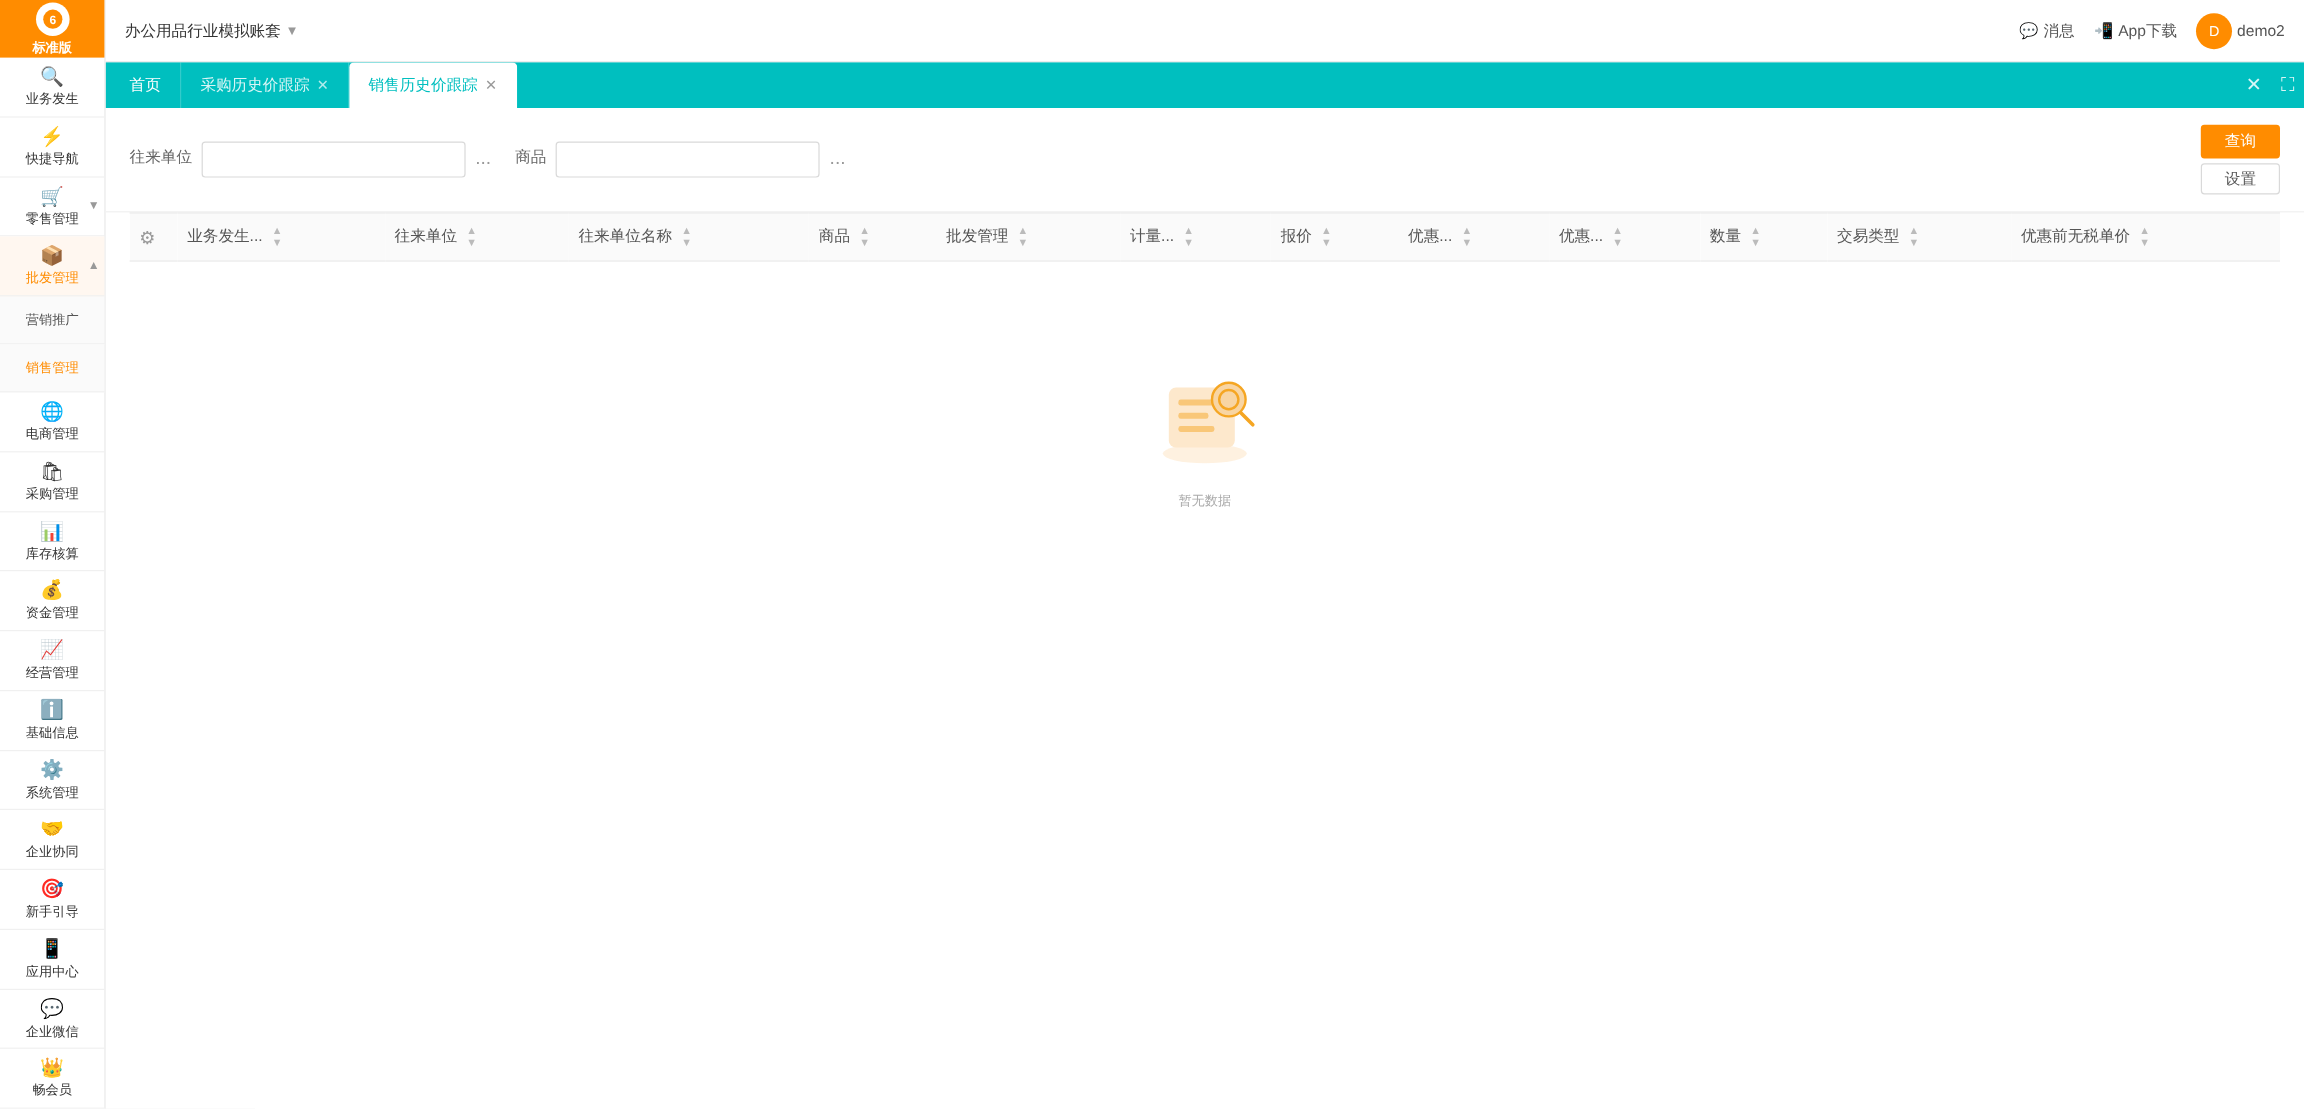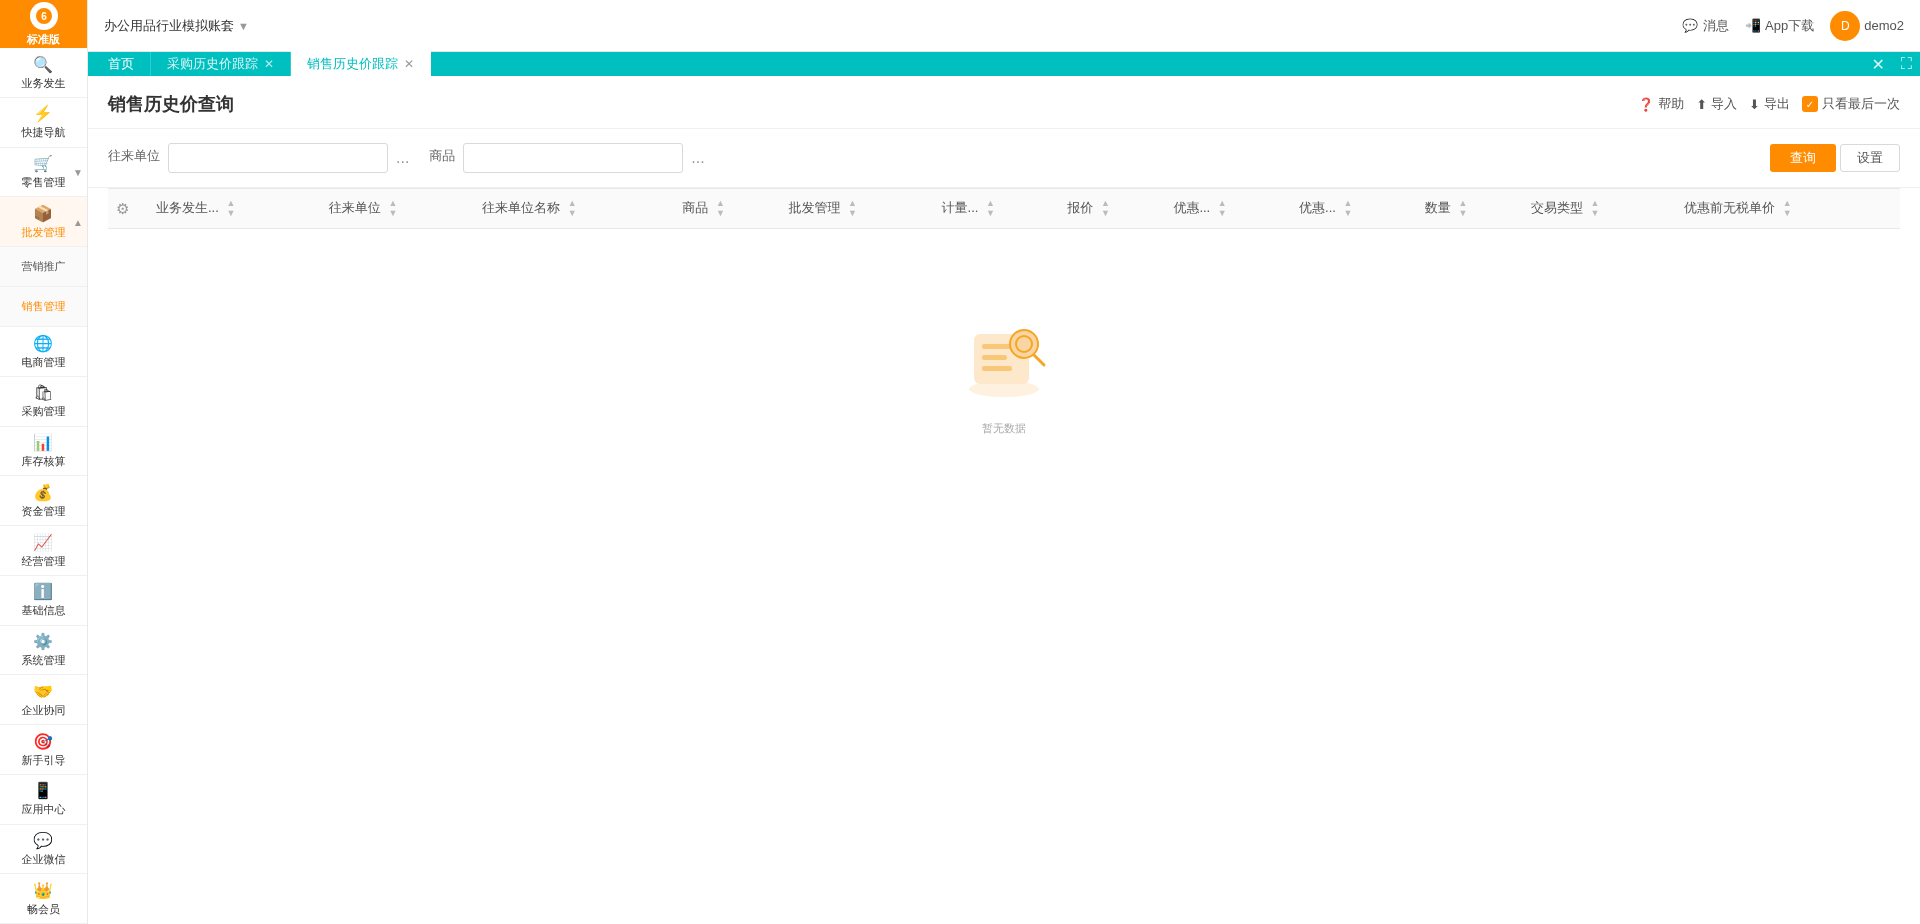--- a/index.html
+++ b/index.html
@@ -127,21 +127,21 @@
       display: flex;
       align-items: center;
       justify-content: center;
       color: #fff;
       font-size: 12px;
     }
 
     
     .tabs {
       background: #00bfbf;
-      height: 24px;
+      height: 38px;
       display: flex;
       align-items: center;
       flex-shrink: 0;
       padding: 12px 4px;
     }
     .tab {
       display: flex;
       align-items: center;
       gap: 6px;
       padding: 0 16px;
@@ -292,21 +292,21 @@
       outline: none;
       color: #333;
     }
     .filter-dots {
       color: #999;
       font-size: 16px;
       cursor: pointer;
     }
     .filter-buttons {
       display: flex;
-      flex-direction: row;
+      flex-direction: column;
       gap: 4px;
       margin-left: auto;
     }
     .btn-query {
       background: #ff8c00;
       color: #fff;
       border: none;
       border-radius: 3px;
       padding: 5px 20px;
       font-size: 13px;
@@ -524,41 +524,20 @@
       <span class="close-btn">✕</span>
     </div>
     <div class="tabs-right">
       <span class="tab-action-btn">✕</span>
       <span class="tab-action-btn">⛶</span>
     </div>
   </div>
 
   <div class="page-content">
 
-    <div class="page-header">
-      <h2 class="page-title">销售历史价查询</h2>
-      <div class="page-actions">
-        <div class="page-action-item">
-          <span>❓</span>
-          <span>帮助</span>
-        </div>
-        <div class="page-action-item">
-          <span>⬆</span>
-          <span>导入</span>
-        </div>
-        <div class="page-action-item">
-          <span>⬇</span>
-          <span>导出</span>
-        </div>
-        <div class="page-action-item">
-          <span class="checkbox-checked">✓</span>
-          <span>只看最后一次</span>
-        </div>
-      </div>
-    </div>
 
     <div class="filter-area">
       <div class="filter-row">
 
 
         <div class="filter-group">
           <span class="filter-label">往来单位</span>
           <div class="filter-input-group">
             <input class="filter-input" type="text" style="">
             <span class="filter-dots">...</span>

